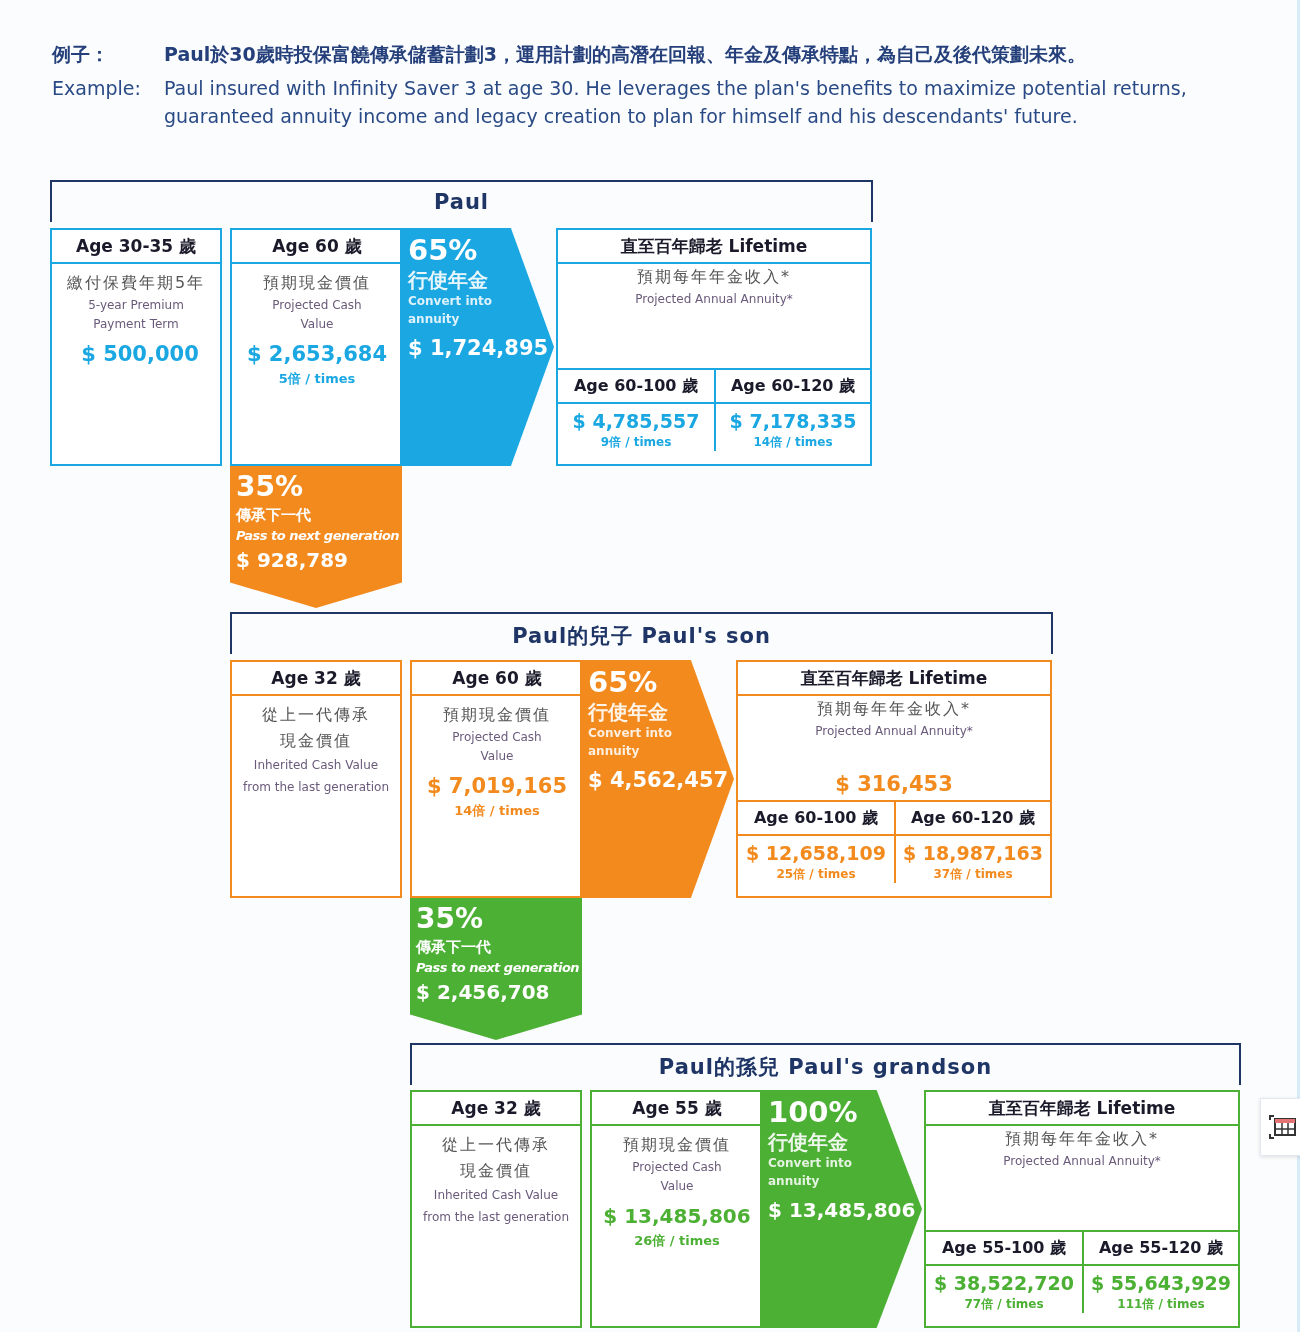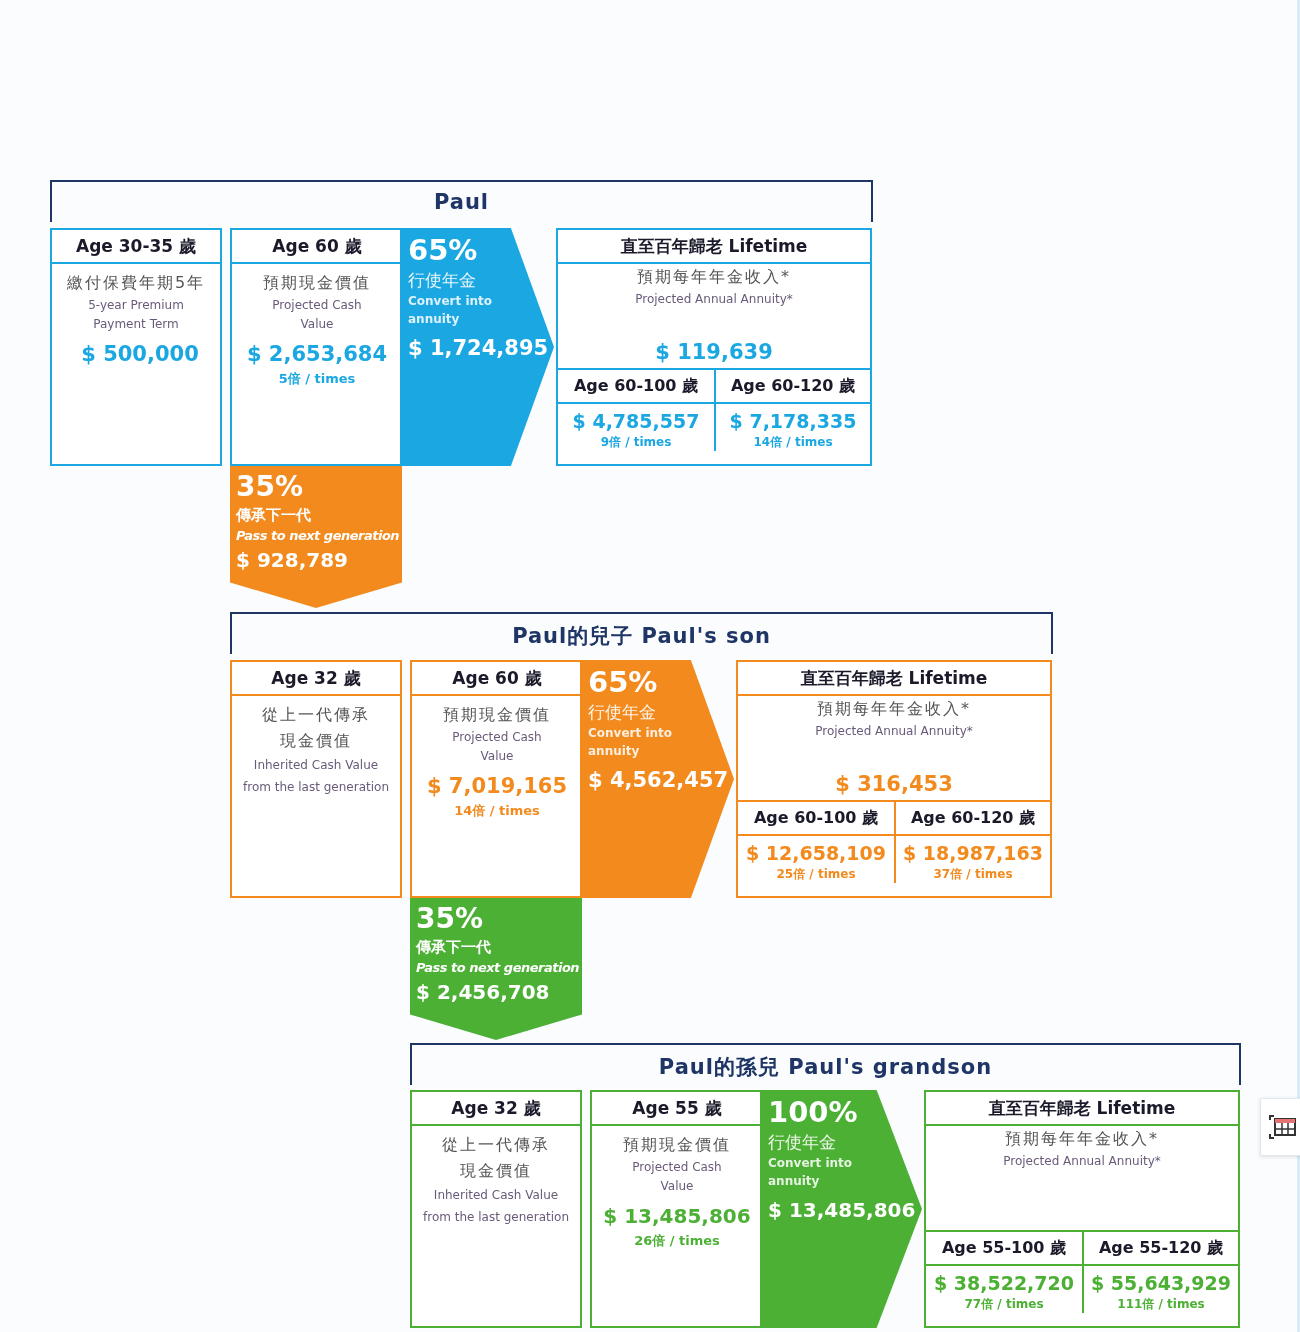--- a/index.html
+++ b/index.html
@@ -18,21 +18,21 @@
   .box { position: absolute; background: #fff; border: 2px solid; }
   .box-head { height: 34px; border-bottom: 2px solid; display: flex; align-items: center; justify-content: center; font-weight: bold; font-size: 17px; color: #1a1a2a; }
   .box-body { text-align: center; padding-top: 6px; }
   .zh-label { font-size: 16px; color: #555; letter-spacing: 2px; line-height: 26px; }
   .en-label { font-size: 12px; color: #6a5a7a; line-height: 19px; }
   .amount { font-size: 21px; font-weight: bold; margin-top: 8px; }
   .times { font-size: 13px; font-weight: bold; margin-top: 4px; }
 
   .arrow { position: absolute; color: #fff; padding: 4px 0 0 8px; }
   .arrow .pct { font-size: 29px; font-weight: bold; line-height: 36px; }
-  .arrow .zh { font-size: 17px; font-weight: normal; line-height: 24px; opacity: .9; }
+  .arrow .zh { font-size: 20px; font-weight: bold; line-height: 24px; opacity: .9; }
   .arrow .en { font-size: 12px; font-weight: bold; line-height: 18px; width: 110px; opacity: .85; }
   .arrow .amt { font-size: 21px; font-weight: bold; margin-top: 8px; }
 
   .down { position: absolute; color: #fff; padding: 4px 0 0 6px; }
   .down .pct { font-size: 28px; font-weight: bold; line-height: 34px; }
   .down .zh { font-size: 15px; font-weight: bold; line-height: 22px; }
   .down .en { font-size: 13px; font-weight: bold; line-height: 20px; letter-spacing: -0.5px; font-style: italic; }
   .down .amt { font-size: 20px; font-weight: bold; margin-top: 2px; }
 
   .life { position: absolute; background: #fff; border: 2px solid; }
@@ -47,20 +47,28 @@
   .life-cell .times { font-size: 12px; margin-top: 2px; }
 
   .side-widget { position: absolute; left: 1260px; top: 1098px; width: 44px; height: 58px; background: #fff; border: 1px solid #e3e8ee; box-shadow: 0 1px 4px rgba(0,0,0,.12); display: flex; align-items: center; justify-content: center; }
 </style>
 </head>
 <body>
 
 <div class="frame-right"></div>
 
 <div class="intro">
+  <div class="intro-row zh">
+    <span class="intro-label">例子：</span>
+    <span class="intro-text">Paul於30歲時投保富饒傳承儲蓄計劃3，運用計劃的高潛在回報、年金及傳承特點，為自己及後代策劃未來。</span>
+  </div>
+  <div class="intro-row">
+    <span class="intro-label">Example:</span>
+    <span class="intro-text">Paul insured with Infinity Saver 3 at age 30. He leverages the plan's benefits to maximize potential returns, guaranteed annuity income and legacy creation to plan for himself and his descendants' future.</span>
+  </div>
 </div>
 
 <div>
   <div class="gen-header" style="left:50px;top:180px;width:823px;">
     <div class="gen-title">Paul</div>
   </div>
 
   <div class="box" style="left:50px;top:228px;width:172px;height:238px;border-color:#1aa7e2;">
     <div class="box-head" style="border-color:#1aa7e2;">Age 30-35 歲</div>
     <div class="box-body">
@@ -85,21 +93,20 @@
     <div class="zh">行使年金</div>
     <div class="en">Convert into annuity</div>
     <div class="amt">$ 1,724,895</div>
   </div>
 
   <div class="life" style="left:556px;top:228px;width:316px;height:238px;border-color:#1aa7e2;">
     <div class="life-head" style="border-color:#1aa7e2;">直至百年歸老 Lifetime</div>
     <div class="life-body">
       <div class="zh-label">預期每年年金收入*</div>
       <div class="en-label">Projected Annual Annuity*</div>
-      <div class="amount" style="color:#1aa7e2;">$ 119,639</div>
     </div>
     <div class="life-grid" style="border-color:#1aa7e2;">
       <div class="life-cell">
         <div class="cell-head" style="border-color:#1aa7e2;">Age 60-100 歲</div>
         <div class="amount" style="color:#1aa7e2;">$ 4,785,557</div>
         <div class="times" style="color:#1aa7e2;">9倍 / times</div>
       </div>
       <div class="life-cell" style="border-color:#1aa7e2;">
         <div class="cell-head" style="border-color:#1aa7e2;">Age 60-120 歲</div>
         <div class="amount" style="color:#1aa7e2;">$ 7,178,335</div>

